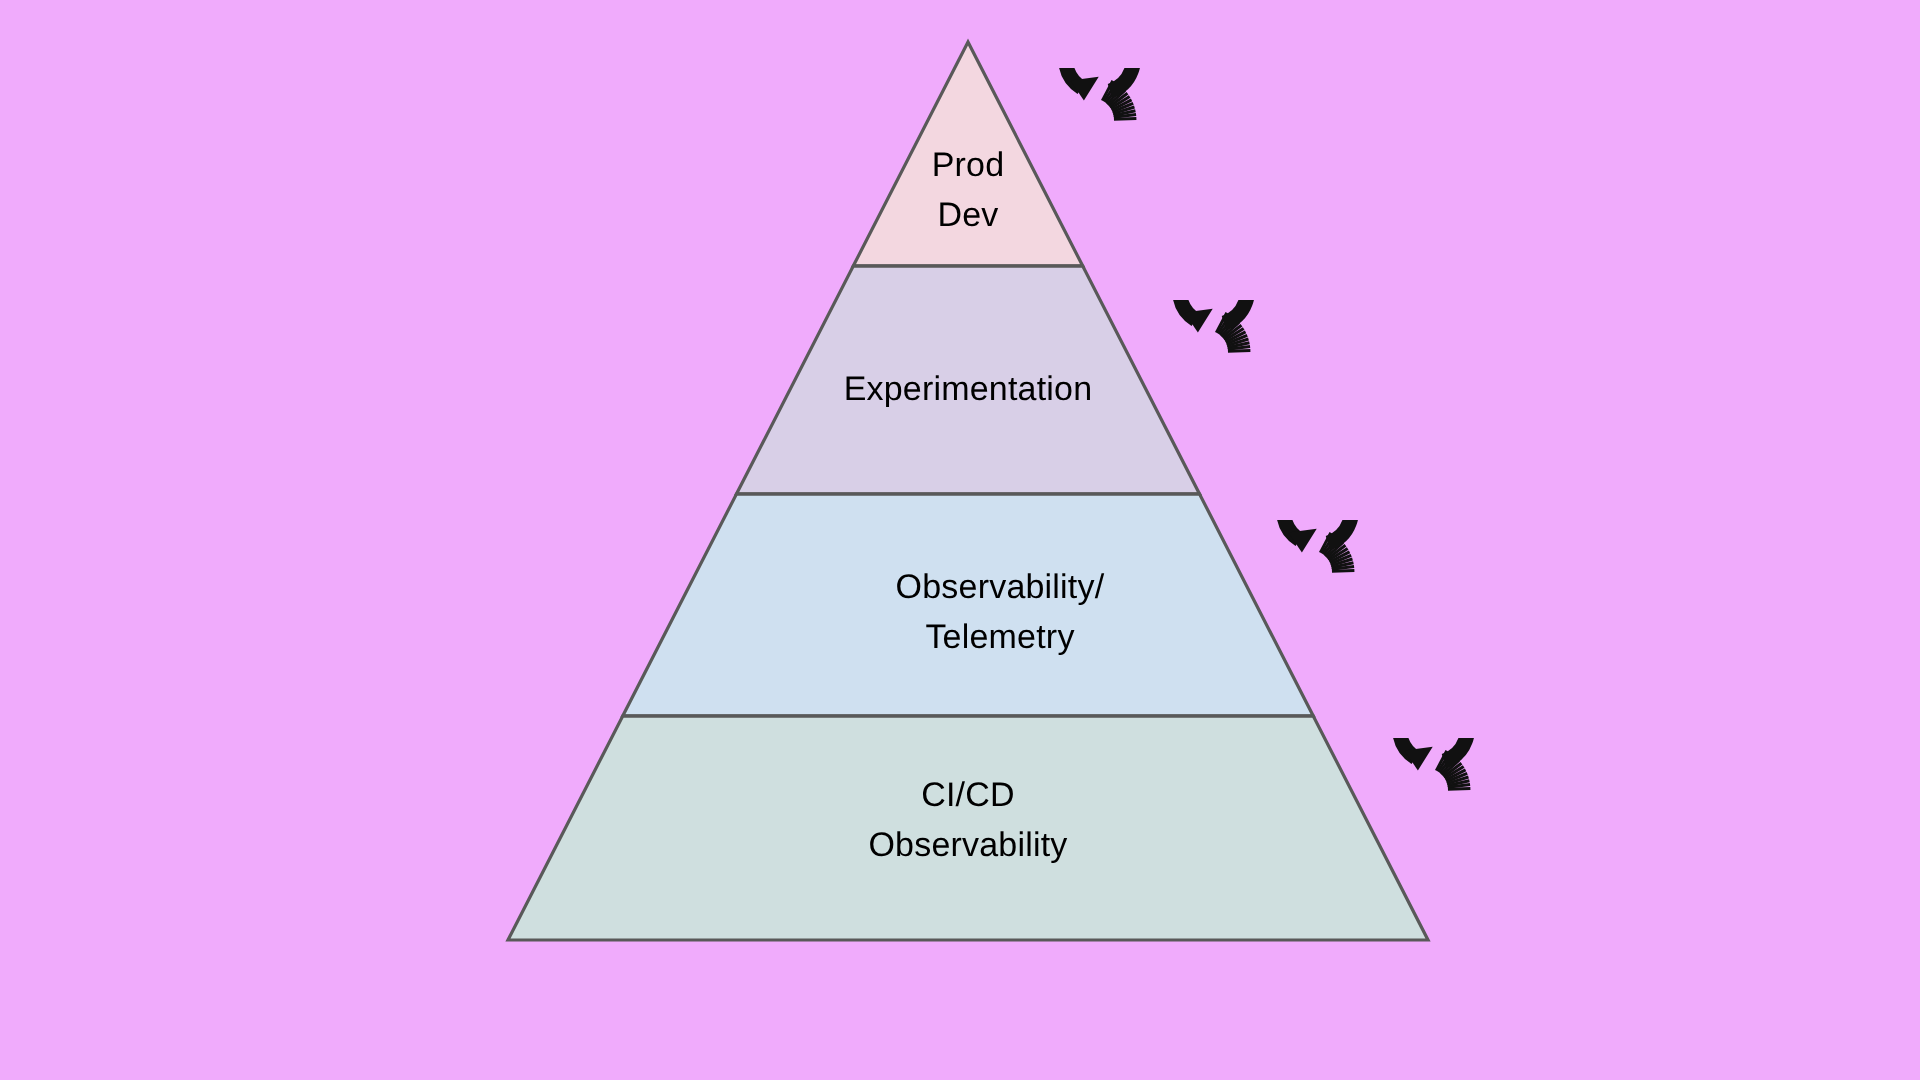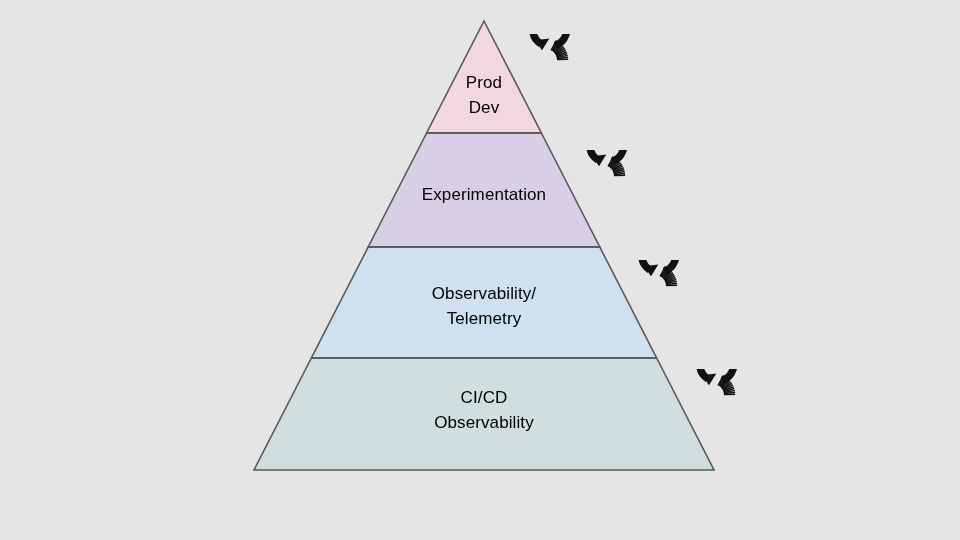--- a/index.html
+++ b/index.html
@@ -7,21 +7,21 @@
     width: 960px;
     height: 540px;
     overflow: hidden;
     background: #ffffff;
     font-family: "Liberation Sans", sans-serif;
   }
   #canvas {
     position: relative;
     width: 960px;
     height: 540px;
-    background: #e5e5e5;
+    background: #f0abfc;
   }
   #pyramid-svg {
     position: absolute;
     left: 0;
     top: 0;
     width: 960px;
     height: 540px;
   }
   .tier-label {
     position: absolute;
@@ -56,21 +56,21 @@
         <line x1="426.63" y1="133" x2="541.37" y2="133" stroke="#595959" stroke-width="1.6"></line>
         <line x1="368.23" y1="247" x2="599.77" y2="247" stroke="#595959" stroke-width="1.6"></line>
         <line x1="311.37" y1="358" x2="656.63" y2="358" stroke="#595959" stroke-width="1.6"></line>
       </g>
   </svg>
 
   <div id="labels-layer">
       <div class="tier-label" style="left: 344px; top: 70px; width: 280px;">Prod
 Dev</div>
       <div class="tier-label" style="left: 344px; top: 182px; width: 280px;">Experimentation</div>
-      <div class="tier-label" style="left: 344px; top: 281px; width: 280px;">Observability/
+      <div class="tier-label" style="left: 360px; top: 281px; width: 280px;">Observability/
 Telemetry</div>
       <div class="tier-label" style="left: 344px; top: 385px; width: 280px;">CI/CD
 Observability</div>
     </div>
   <div id="icons-layer">
       <div class="cycle-icon" style="left: 520px; top: 34px; width: 52px; height: 52px;">
         <svg viewBox="0 0 52 52" xmlns="http://www.w3.org/2000/svg">
           <line x1="31.16" y1="16.29" x2="36.42" y2="6.40" stroke="#111111" stroke-width="1.5" stroke-linecap="butt"></line>
           <line x1="31.99" y1="16.77" x2="38.09" y2="7.38" stroke="#111111" stroke-width="1.5" stroke-linecap="butt"></line>
           <line x1="32.77" y1="17.33" x2="39.67" y2="8.51" stroke="#111111" stroke-width="1.5" stroke-linecap="butt"></line>

